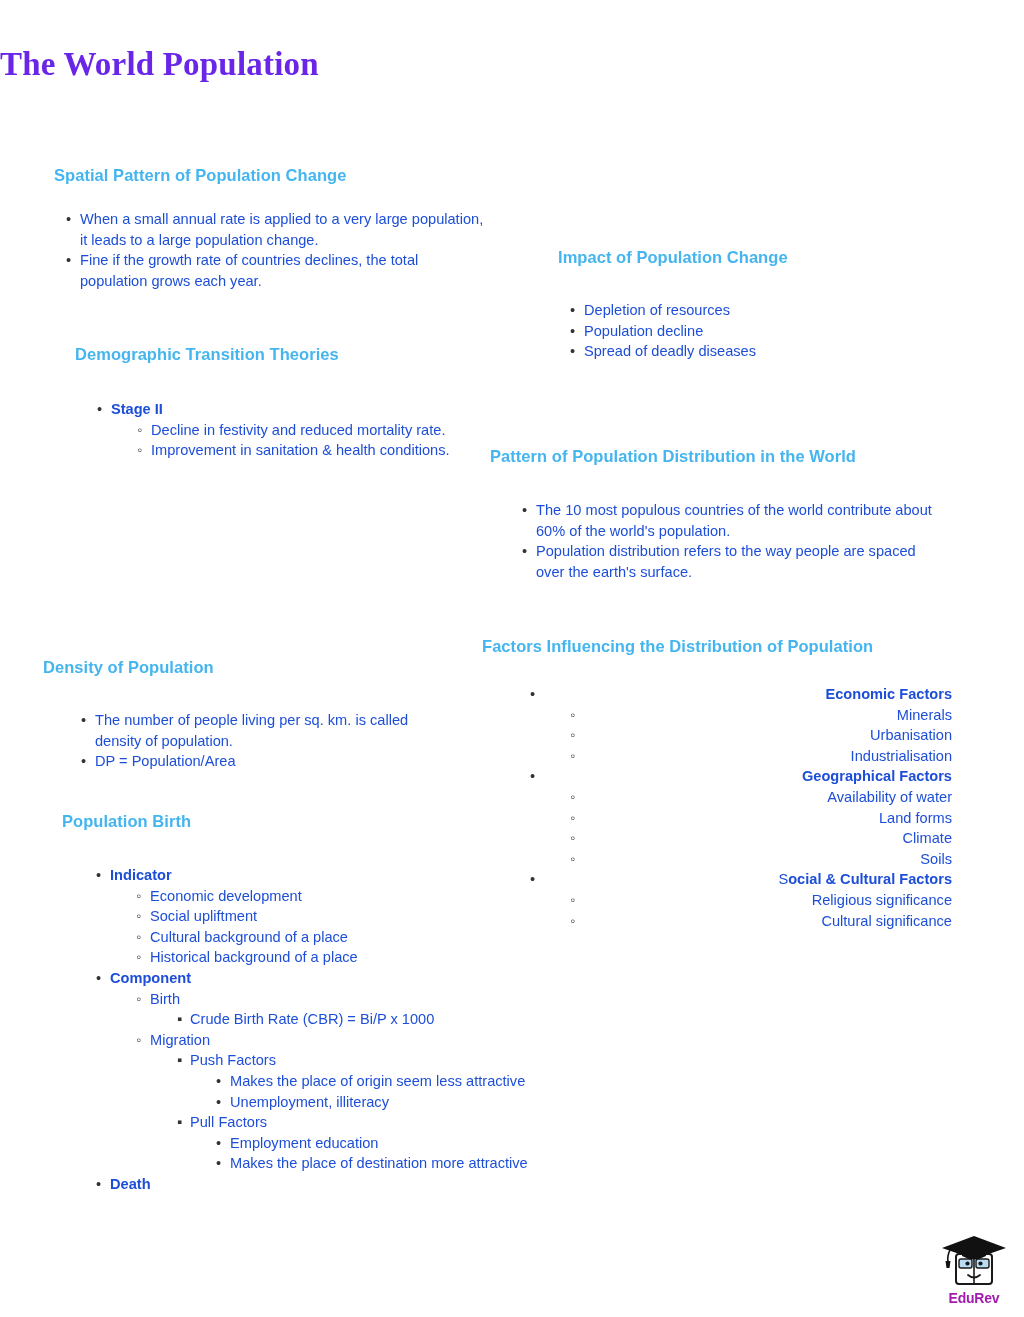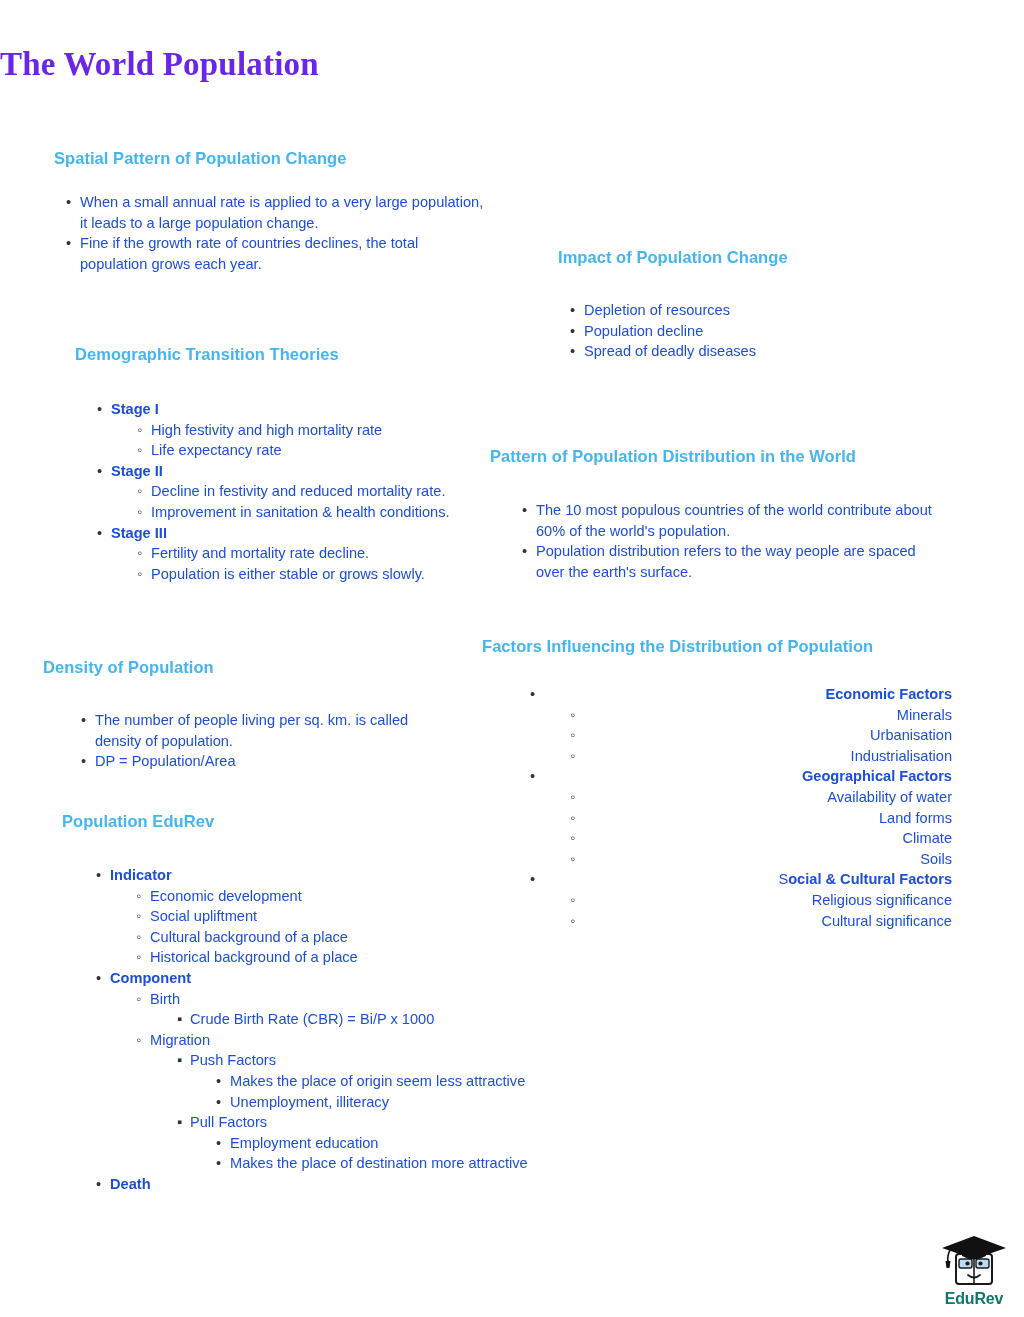--- a/index.html
+++ b/index.html
@@ -102,21 +102,21 @@
     color: #333333;
   }
 
   li.strong > .txt { font-weight: bold; }
 
   
   .split-lead { font-weight: normal; }
   .split-rest { font-weight: bold; }
 
   
-  #sec-spatial       { left: 54px;  top: 149px;  width: 430px; }
+  #sec-spatial       { left: 54px;  top: 166px;  width: 430px; }
   #sec-demographic   { left: 75px;  top: 345px;  width: 400px; }
   #sec-density       { left: 43px;  top: 658px;  width: 400px; }
   #sec-growth        { left: 62px;  top: 812px;  width: 470px; }
 
   #sec-impact        { left: 558px; top: 248px;  width: 400px; }
   #sec-pattern       { left: 490px; top: 447px;  width: 450px; }
   #sec-factors       { left: 482px; top: 637px;  width: 470px; }
 
   #sec-spatial  ul.l1 { padding-left: 12px; }
   #sec-impact   ul.l1 { padding-left: 12px; }
@@ -141,23 +141,23 @@
     top: 1232px;
     width: 72px;
     height: 76px;
   }
   #logo .logo-caption {
     position: absolute;
     left: 0;
     top: 58px;
     width: 72px;
     text-align: center;
-    font-size: 16px;
+    font-size: 14px;
     font-weight: bold;
-    color: #0f766e;
+    color: #a21caf;
     letter-spacing: -0.2px;
   }
 </style>
 </head>
 <body>
 
 <div id="page">
 
   <div class="doc-title">The World Population</div>
 
@@ -170,73 +170,51 @@
       <li class="item b-disc">
           <span class="txt">Fine if the growth rate of countries declines, the total population grows each year.</span>
         </li>
     </ul>
   </div>
 
   <div class="section" id="sec-demographic">
     <div class="sec-head">Demographic Transition Theories</div>
     <ul class="lvl l1">
 
-      <li class="item b-disc strong">
-        <span class="txt">Stage I</span>
-        <ul class="lvl l2">
-          <li class="item b-circle">
-              <span class="txt">High festivity and high mortality rate</span>
-            </li>
-          <li class="item b-circle">
-              <span class="txt">Life expectancy rate</span>
-            </li>
-        </ul>
-      </li>
 
       <li class="item b-disc strong">
         <span class="txt">Stage II</span>
         <ul class="lvl l2">
           <li class="item b-circle">
               <span class="txt">Decline in festivity and reduced mortality rate.</span>
             </li>
           <li class="item b-circle">
               <span class="txt">Improvement in sanitation &amp; health conditions.</span>
             </li>
         </ul>
       </li>
 
-      <li class="item b-disc strong">
-        <span class="txt">Stage III</span>
-        <ul class="lvl l2">
-          <li class="item b-circle">
-              <span class="txt">Fertility and mortality rate decline.</span>
-            </li>
-          <li class="item b-circle">
-              <span class="txt">Population is either stable or grows slowly.</span>
-            </li>
-        </ul>
-      </li>
 
     </ul>
   </div>
 
   <div class="section" id="sec-density">
     <div class="sec-head">Density of Population</div>
     <ul class="lvl l1">
       <li class="item b-disc">
           <span class="txt">The number of people living per sq. km. is called density of population.</span>
         </li>
       <li class="item b-disc">
           <span class="txt">DP = Population/Area</span>
         </li>
     </ul>
   </div>
 
   <div class="section" id="sec-growth">
-    <div class="sec-head">Population EduRev</div>
+    <div class="sec-head">Population Birth</div>
     <ul class="lvl l1">
 
       <li class="item b-disc strong">
         <span class="txt">Indicator</span>
         <ul class="lvl l2">
           <li class="item b-circle">
               <span class="txt">Economic development</span>
             </li>
           <li class="item b-circle">
               <span class="txt">Social upliftment</span>

